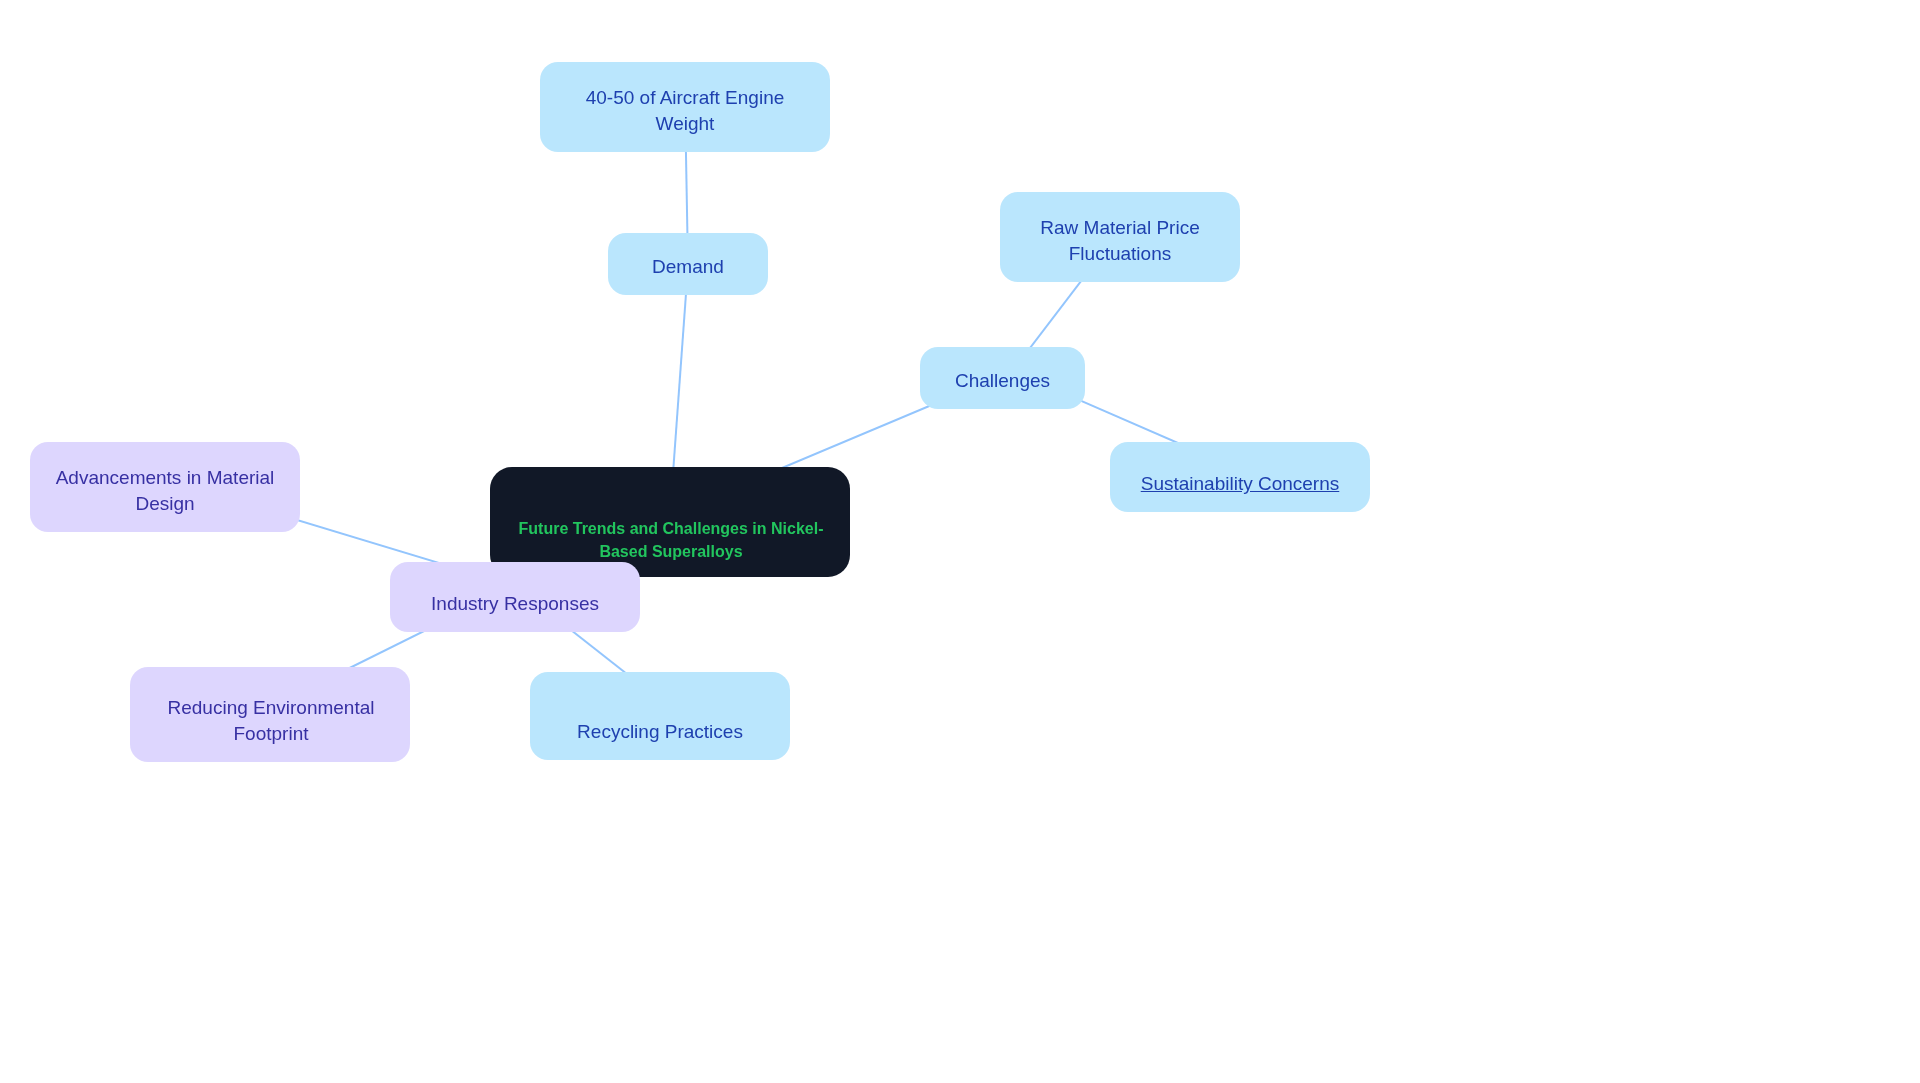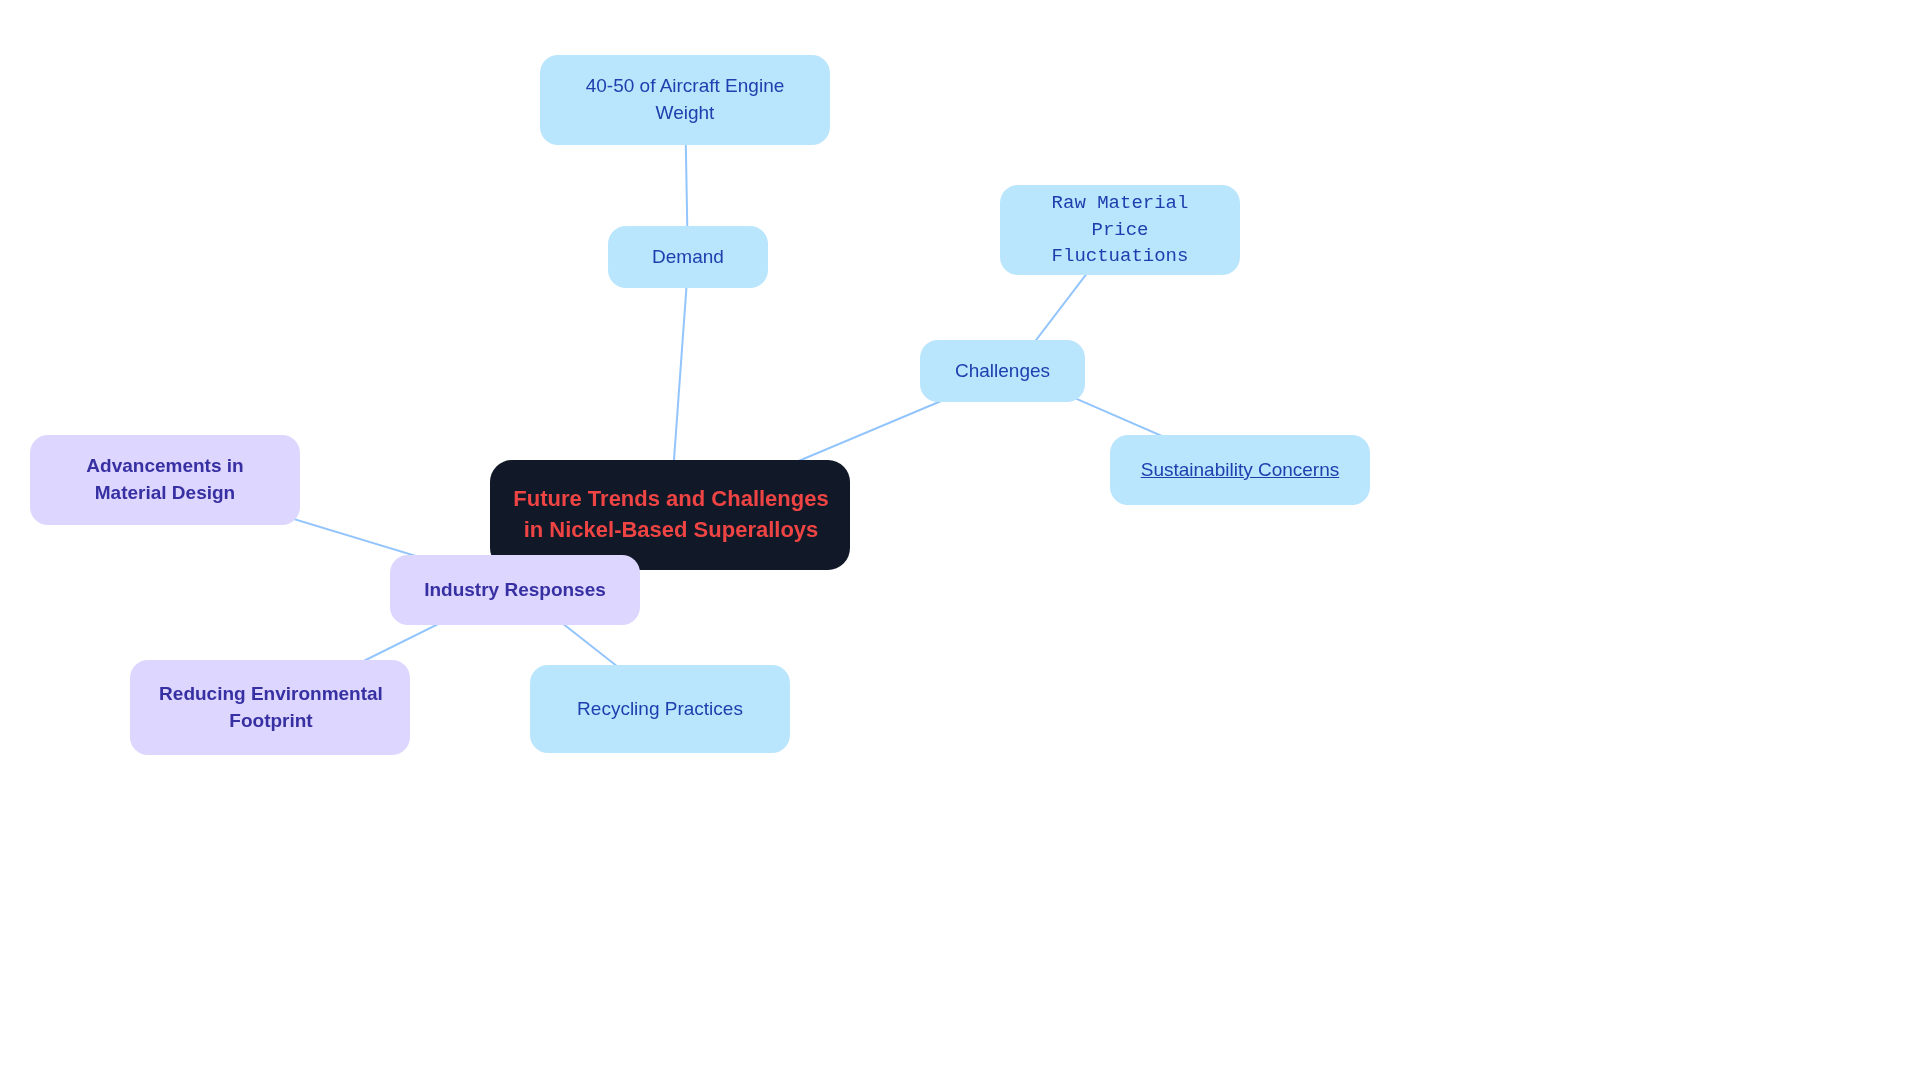--- a/index.html
+++ b/index.html
@@ -16,48 +16,49 @@
       top: 0; left: 0;
       width: 1920px;
       height: 1083px;
       pointer-events: none;
       z-index: 0;
     }
     .node {
       position: absolute;
       border-radius: 18px;
       display: flex;
-      align-items: center;
+      align-items: flex-end;
       justify-content: center;
       text-align: center;
       z-index: 1;
       padding: 14px 20px;
       line-height: 1.4;
+      margin-top: 7px;
     }
     .node-center {
       background: #111827;
-      color: #ef4444;
-      font-size: 22px;
+      color: #22c55e;
+      font-size: 16px;
       font-weight: 600;
       border-radius: 22px;
       width: 360px;
       height: 110px;
       padding-left: 22px;
     }
     .node-blue {
       background: #bae6fd;
       color: #1e40af;
       font-size: 19px;
       font-weight: 500;
     }
     .node-purple {
       background: #ddd6fe;
       color: #3730a3;
       font-size: 19px;
-      font-weight: 700;
+      font-weight: 400;
     }
     .node-blue-lg {
       background: #bae6fd;
       color: #1e40af;
       font-size: 19px;
       font-weight: 500;
     }
   </style>
 </head>
 <body>
@@ -83,21 +84,21 @@
 </div>
 
 <div class="node node-blue-lg" style="left:540px; top:55px; width:290px; height:90px;">
   <span>40-50 of Aircraft Engine Weight</span>
 </div>
 
 <div class="node node-blue" style="left:920px; top:340px; width:165px; height:62px;">
   <span>Challenges</span>
 </div>
 
-<div class="node node-blue" style="left:1000px; top:185px; width:240px; height:90px;font-family:Liberation Mono, monospace;">
+<div class="node node-blue" style="left:1000px; top:185px; width:240px; height:90px;">
   <span>Raw Material Price Fluctuations</span>
 </div>
 
 <div class="node node-blue" style="left:1110px; top:435px; width:260px; height:70px;text-decoration:underline;">
   <span>Sustainability Concerns</span>
 </div>
 
 <div class="node node-purple" style="left:390px; top:555px; width:250px; height:70px;">
   <span>Industry Responses</span>
 </div>

